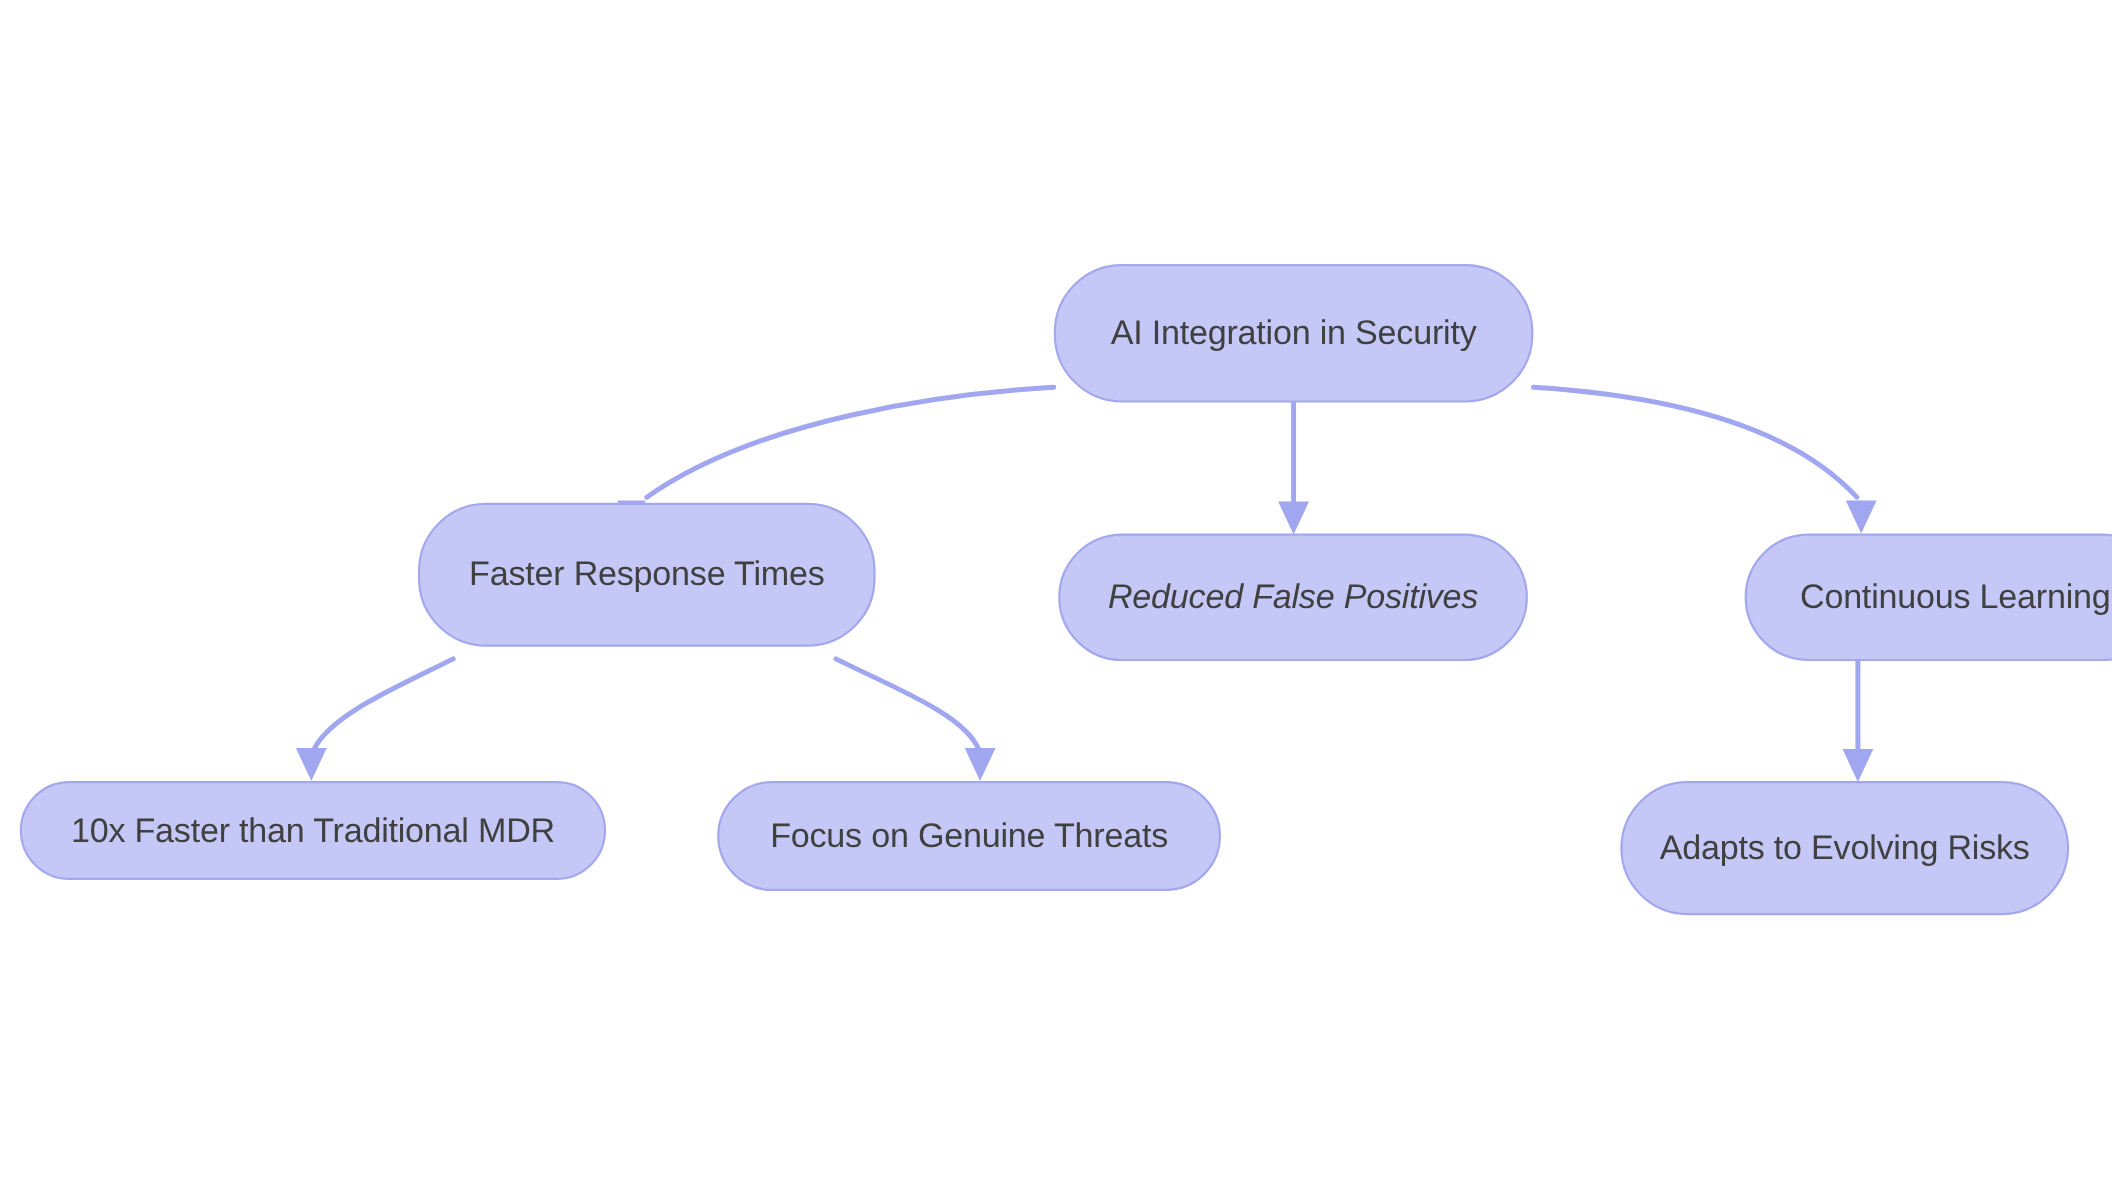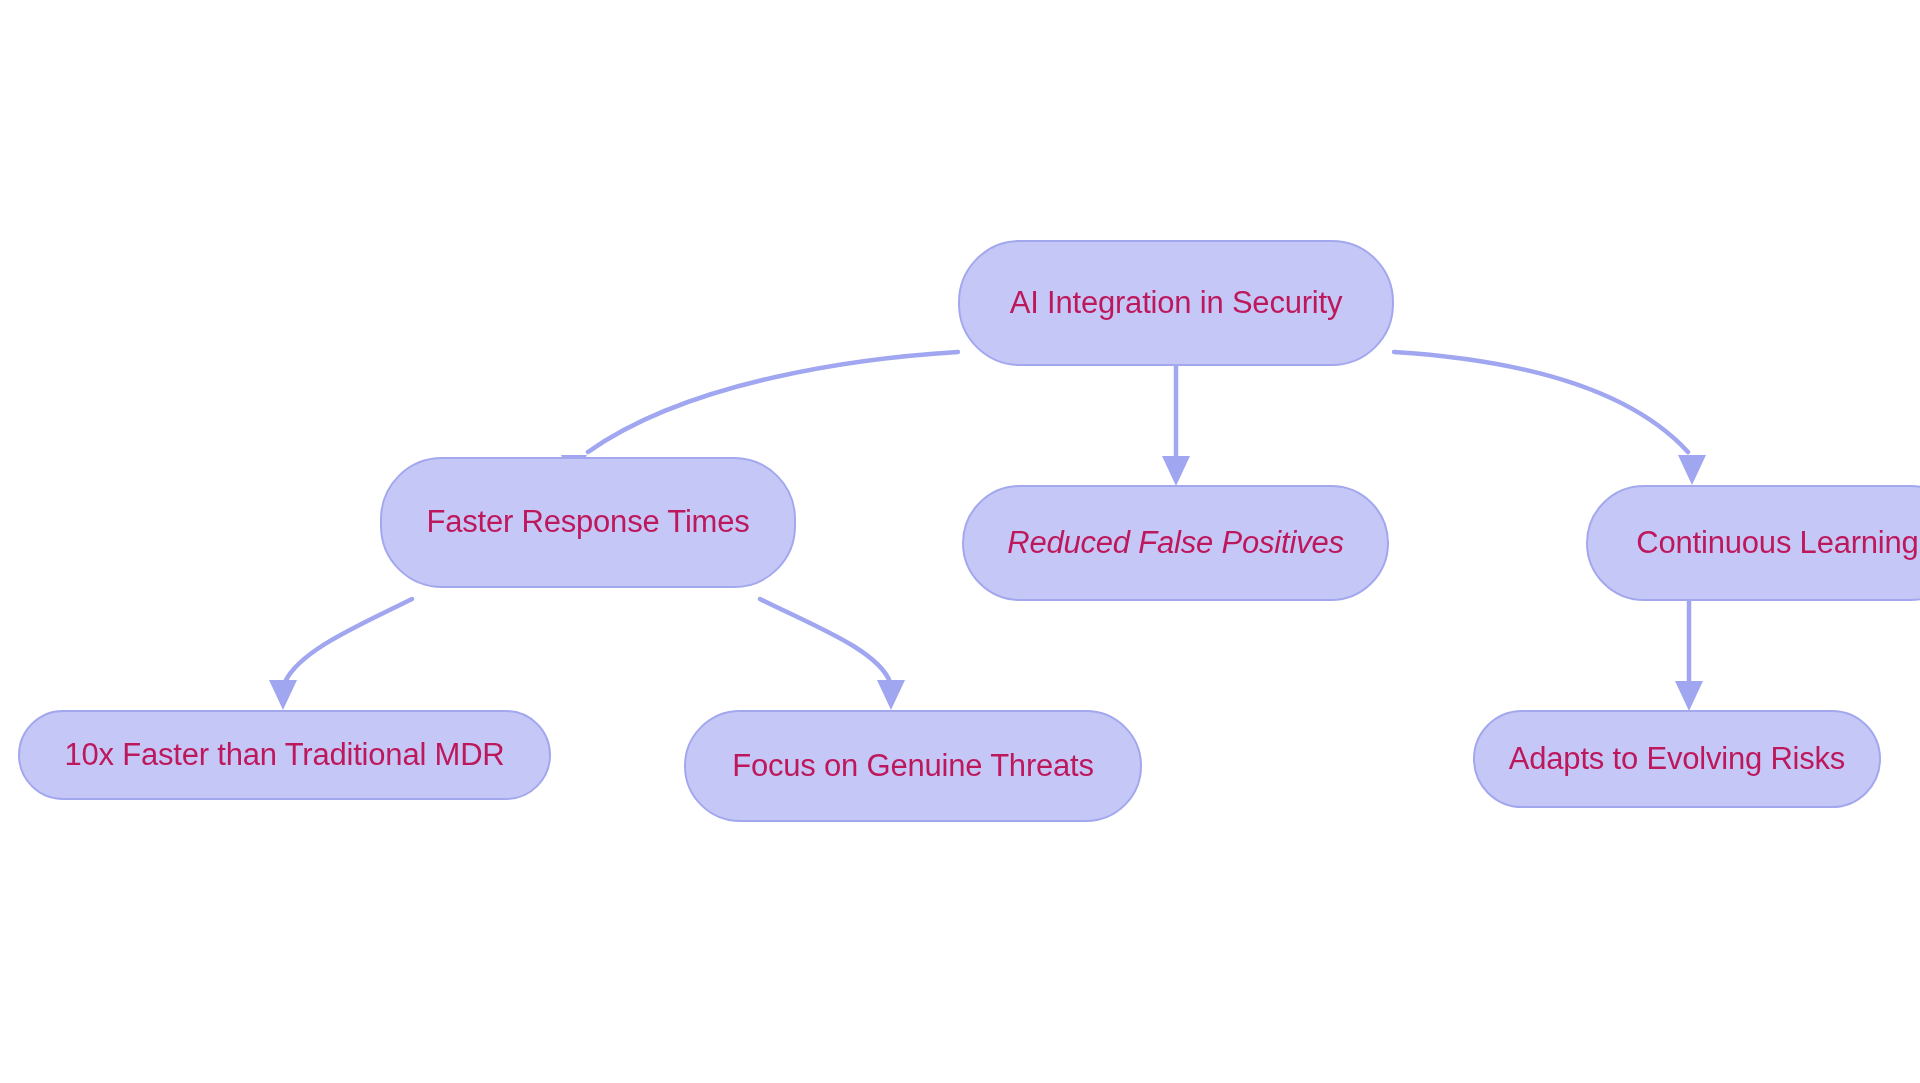--- a/index.html
+++ b/index.html
@@ -33,37 +33,37 @@
     box-sizing: border-box;
     display: flex;
     align-items: center;
     justify-content: center;
     background: #c5c8f7;
     border: 2px solid #a3a8ee;
     border-radius: 62px;
     z-index: 2;
   }
   .flow-node-label {
-    color: #be185d;
+    color: #404040;
     font-family: "Liberation Sans", sans-serif;
     font-size: 31px;
     font-weight: 400;
     line-height: 1.1;
     letter-spacing: -0.2px;
     white-space: nowrap;
     text-align: center;
   }
   
   #node-root      { left: 958px;  top: 240px; width: 436px; height: 126px; }
   #node-faster    { left: 380px;  top: 457px; width: 416px; height: 131px; }
   #node-reduced   { left: 962px;  top: 485px; width: 427px; height: 116px; font-style: italic; }
   #node-learning  { left: 1586px; top: 485px; width: 383px; height: 116px; }
   #node-10x       { left: 18px;   top: 710px; width: 533px; height: 90px; }
-  #node-genuine   { left: 684px;  top: 710px; width: 458px; height: 112px; }
-  #node-adapts    { left: 1473px; top: 710px; width: 408px; height: 98px; }
+  #node-genuine   { left: 652px;  top: 710px; width: 458px; height: 100px; }
+  #node-adapts    { left: 1473px; top: 710px; width: 408px; height: 122px; }
 </style>
 </head>
 <body>
 
 <div id="diagram-canvas">
 
   <svg id="edge-layer" viewBox="0 0 1920 1083" width="1920" height="1083" xmlns="http://www.w3.org/2000/svg">
 
     <g>
       <path d="M 958,352 C 860,358 690,380 588,452" fill="none" stroke="#a0a6f0" stroke-width="4.5" stroke-linecap="round"></path>

